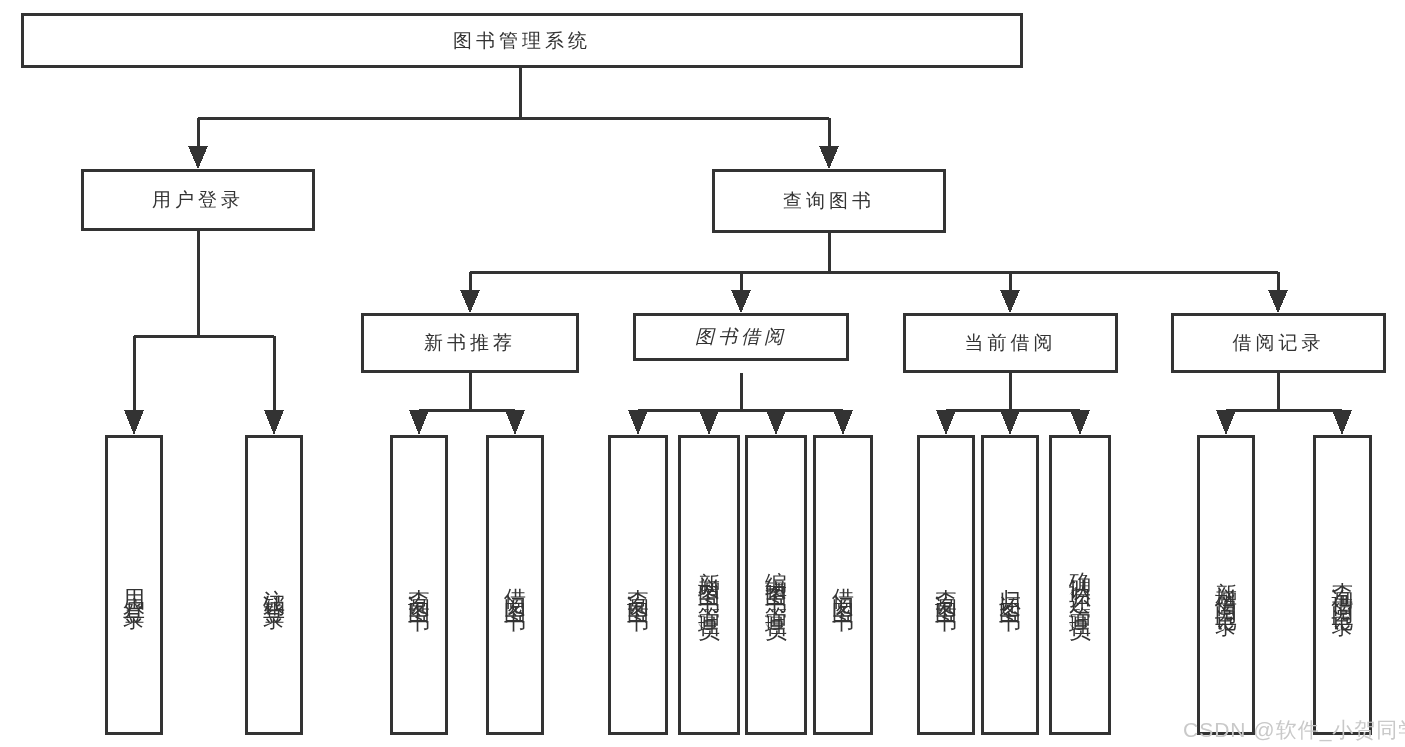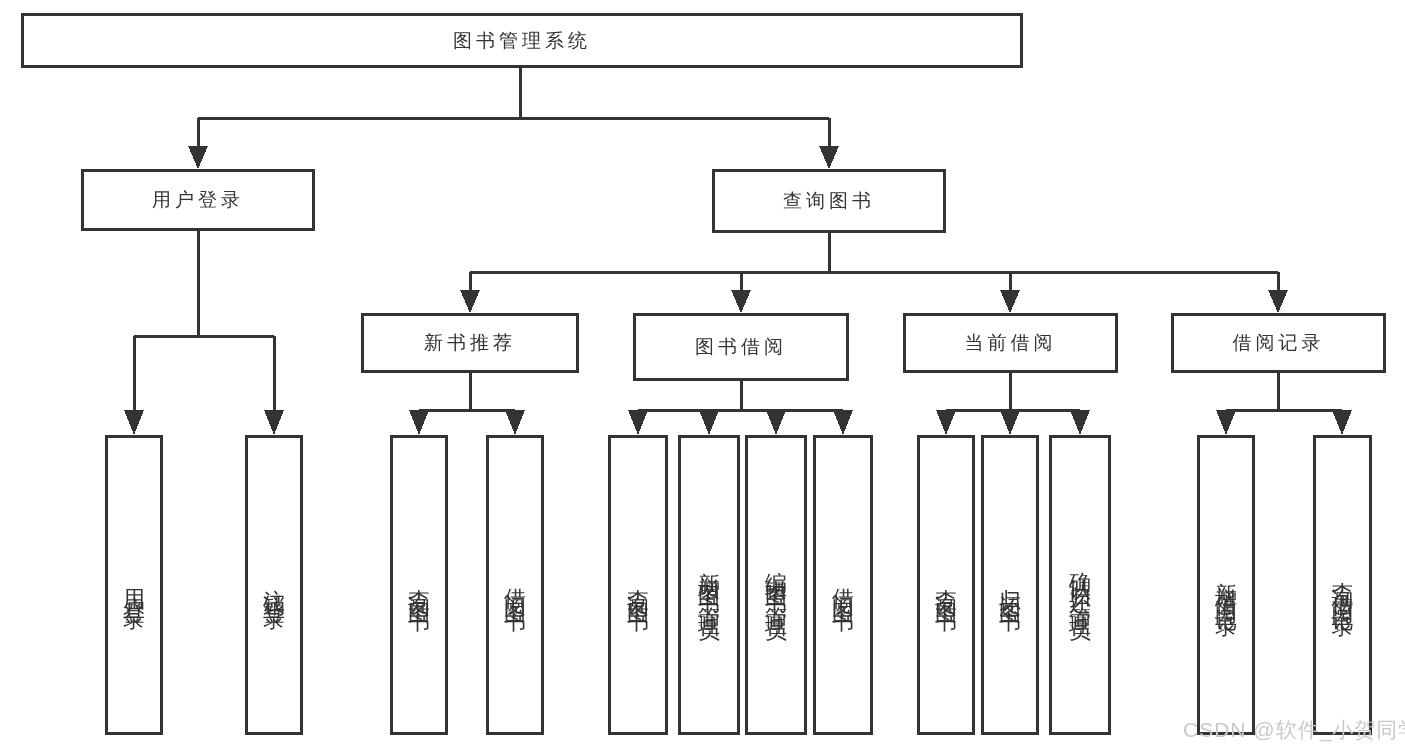--- a/index.html
+++ b/index.html
@@ -116,21 +116,21 @@
   <div class="box" style="left:81px; top:169px; width:234px; height:62px;">
     <span class="h-label">用户登录</span>
   </div>
   <div class="box" style="left:712px; top:169px; width:234px; height:64px;">
     <span class="h-label">查询图书</span>
   </div>
 
   <div class="box" style="left:361px; top:313px; width:218px; height:60px;">
     <span class="h-label">新书推荐</span>
   </div>
-  <div class="box" style="left:633px; top:313px; width:216px; height:68px;">
+  <div class="box" style="left:633px; top:313px; width:216px; height:48px;font-style:italic;">
     <span class="h-label">图书借阅</span>
   </div>
   <div class="box" style="left:1171px; top:313px; width:215px; height:60px;">
     <span class="h-label">借阅记录</span>
   </div>
   <div class="box" style="left:903px; top:313px; width:215px; height:60px;">
     <span class="h-label">当前借阅</span>
   </div>
 
   <div class="box" style="left:105px; top:435px; width:58px; height:300px;">

